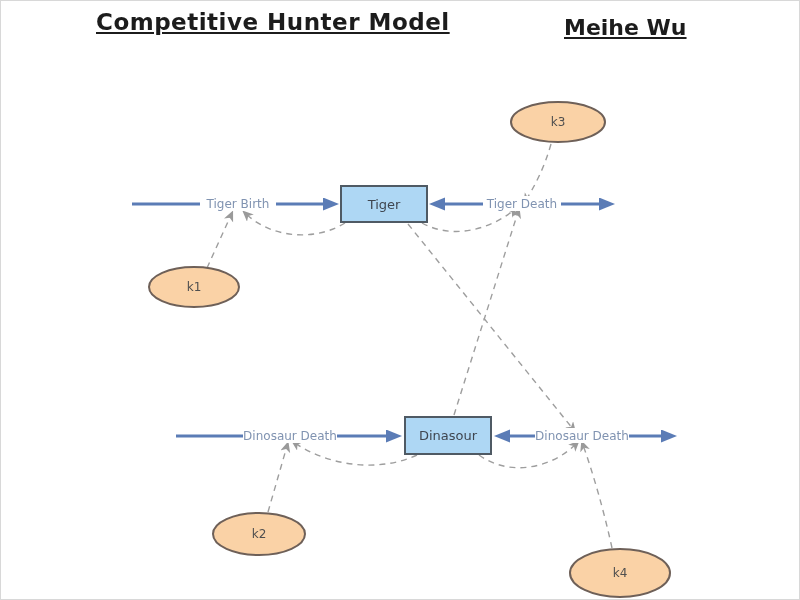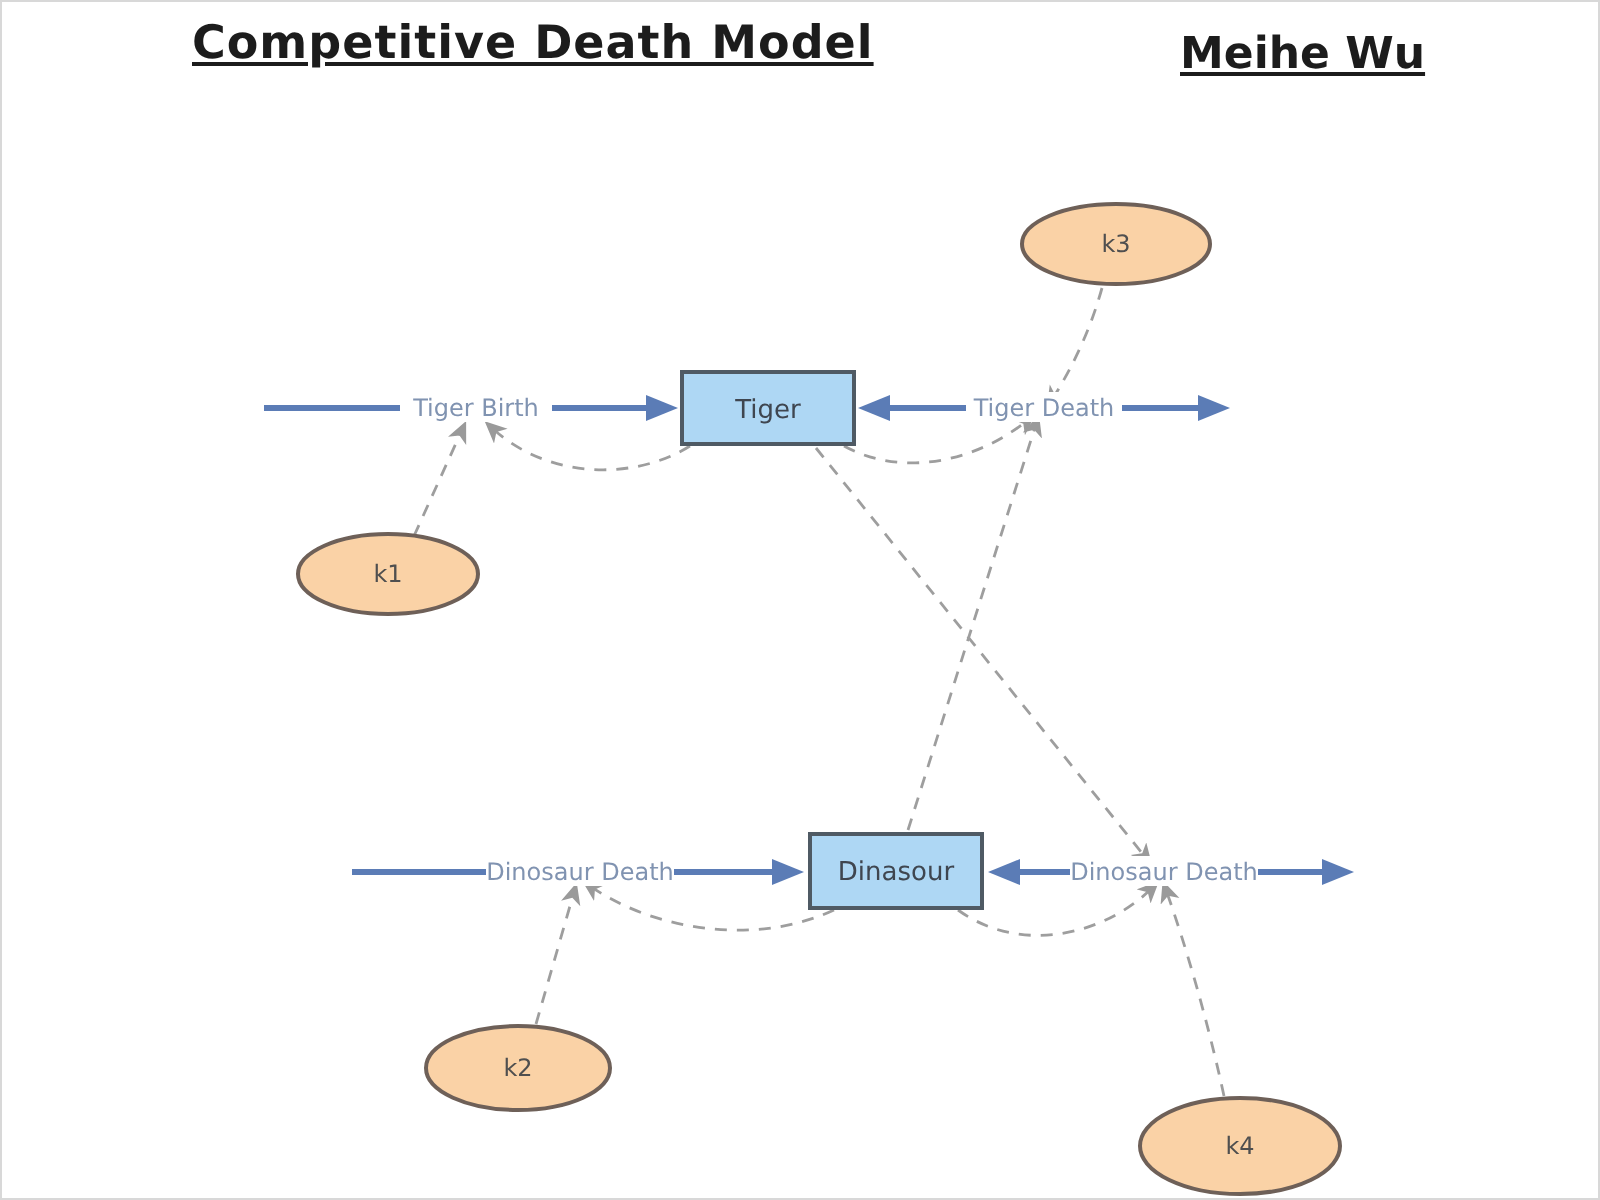--- a/index.html
+++ b/index.html
@@ -7,40 +7,40 @@
     position:relative;width:798px;height:598px;background:#ffffff;
     border:1px solid #d8d8d8;overflow:hidden;
     font-family:"DejaVu Sans", sans-serif;
   }
   .title{
     position:absolute;left:95px;top:8px;
     font-size:23px;font-weight:bold;color:#1c1c1c;
     text-decoration:underline;letter-spacing:0.5px;
   }
   .author{
-    position:absolute;left:589px;top:14px;
+    position:absolute;left:563px;top:14px;
     font-size:22px;font-weight:bold;color:#1c1c1c;
     text-decoration:underline;
   }
   svg{position:absolute;left:0;top:0;}
   .flowline{stroke:#5b7cb6;stroke-width:3;fill:none;}
   .connector{stroke:#9e9e9e;stroke-width:1.4;fill:none;stroke-dasharray:6 5;}
   .stockrect{fill:#aed7f4;stroke:#4f5a64;stroke-width:2;}
   .stocktext{fill:#3f4650;font-size:13px;text-anchor:middle;}
   .paramellipse{fill:#fad2a6;stroke:#6e6058;stroke-width:2;}
   .paramtext{fill:#4f4f4f;font-size:12px;text-anchor:middle;}
   .flowlabel{fill:#8093b1;font-size:12px;text-anchor:middle;}
   .labelbg{fill:#ffffff;}
 </style>
 </head>
 <body>
 
 <div id="stage">
 
-  <div class="title">Competitive Death Model</div>
+  <div class="title">Competitive Hunter Model</div>
   <div class="author">Meihe Wu</div>
 
   <svg width="798" height="598" viewBox="0 0 798 598">
     <defs>
       <marker id="arrowBlue" markerUnits="userSpaceOnUse" markerWidth="17" markerHeight="14" refX="0" refY="6.5" orient="auto">
         <path d="M0,0 L16,6.5 L0,13 z" fill="#5b7cb6"></path>
       </marker>
       <marker id="arrowGray" markerUnits="userSpaceOnUse" markerWidth="12" markerHeight="11" refX="6" refY="5" orient="auto">
         <path d="M0,0 L11,5 L0,10 L3,5 z" fill="#9a9a9a"></path>
       </marker>

